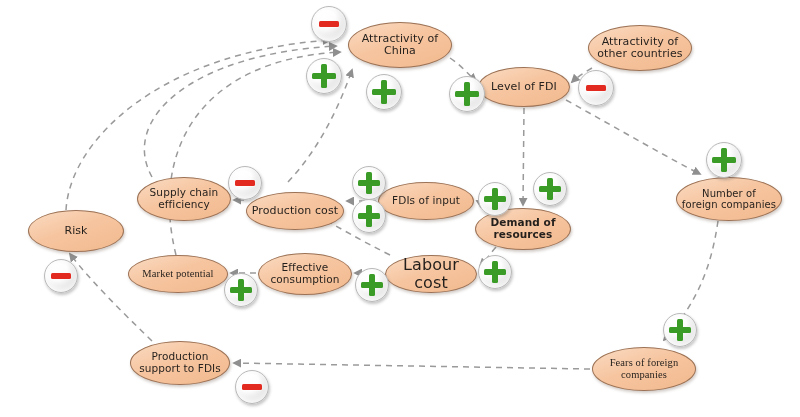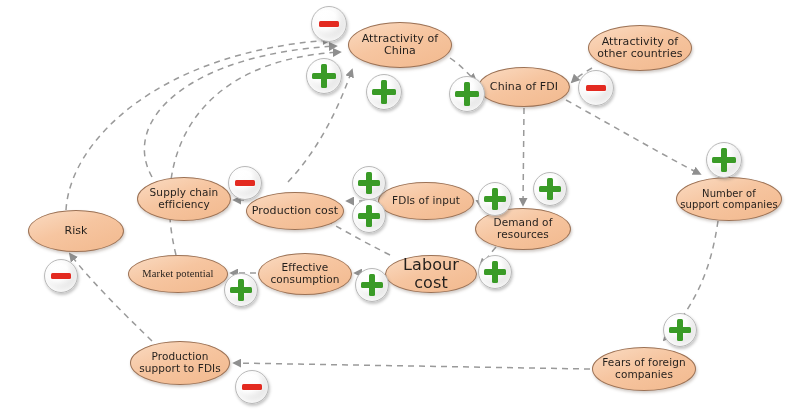--- a/index.html
+++ b/index.html
@@ -137,58 +137,58 @@
   <div id="nodes-group">
       <div class="node" style="left: 348px; top: 22px; width: 104px; height: 46px; font-size: 11px;">
         <span class="label">Attractivity of
 China</span>
       </div>
       <div class="node" style="left: 588px; top: 25px; width: 104px; height: 46px; font-size: 11px;">
         <span class="label">Attractivity of
 other countries</span>
       </div>
       <div class="node" style="left: 478px; top: 67px; width: 92px; height: 40px; font-size: 11px;">
-        <span class="label">China of FDI</span>
+        <span class="label">Level of FDI</span>
       </div>
       <div class="node" style="left: 676px; top: 177px; width: 106px; height: 44px; font-size: 10px;">
         <span class="label">Number of
-support companies</span>
+foreign companies</span>
       </div>
       <div class="node" style="left: 137px; top: 177px; width: 94px; height: 44px; font-size: 10.5px;">
         <span class="label">Supply chain
 efficiency</span>
       </div>
       <div class="node" style="left: 246px; top: 192px; width: 98px; height: 38px; font-size: 11px;">
         <span class="label">Production cost</span>
       </div>
       <div class="node" style="left: 378px; top: 182px; width: 96px; height: 38px; font-size: 10.5px;">
         <span class="label">FDIs of input</span>
       </div>
-      <div class="node" style="left: 475px; top: 208px; width: 96px; height: 42px; font-size: 10.5px;">
+      <div class="node" style="left: 475px; top: 208px; width: 96px; height: 42px; font-size: 10.5px; font-weight: bold;">
         <span class="label">Demand of
 resources</span>
       </div>
       <div class="node" style="left: 28px; top: 210px; width: 96px; height: 42px; font-size: 11px;">
         <span class="label">Risk</span>
       </div>
       <div class="node" style="left: 128px; top: 255px; width: 100px; height: 38px; font-size: 10.5px; font-family: Liberation Serif, serif;">
         <span class="label">Market potential</span>
       </div>
       <div class="node" style="left: 258px; top: 253px; width: 94px; height: 42px; font-size: 10.5px;">
         <span class="label">Effective
 consumption</span>
       </div>
       <div class="node" style="left: 385px; top: 255px; width: 92px; height: 38px; font-size: 16px;">
         <span class="label">Labour cost</span>
       </div>
       <div class="node" style="left: 130px; top: 341px; width: 100px; height: 44px; font-size: 10.5px;">
         <span class="label">Production
 support to FDIs</span>
       </div>
-      <div class="node" style="left: 592px; top: 347px; width: 104px; height: 44px; font-size: 10.5px;">
+      <div class="node" style="left: 592px; top: 347px; width: 104px; height: 44px; font-size: 10.5px; font-family: Liberation Serif, serif;">
         <span class="label">Fears of foreign
 companies</span>
       </div>
     </div>
   <div id="badges-group">
       <div class="badge minus" style="left: 311px; top: 6px; width: 34px; height: 34px;">
         <span class="glyph"></span>
       </div>
       <div class="badge plus" style="left: 306px; top: 58px; width: 34px; height: 34px;">
         <span class="glyph"></span>

